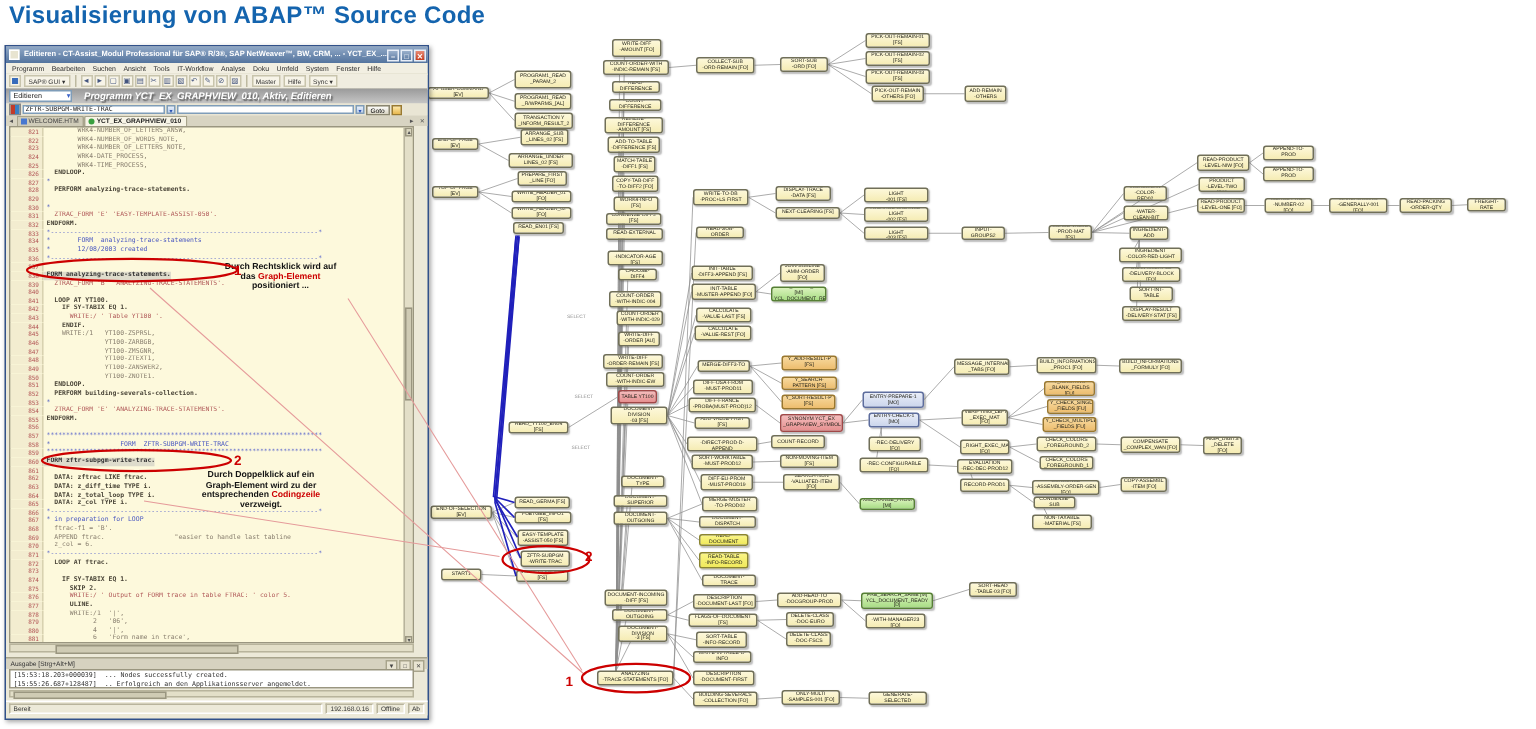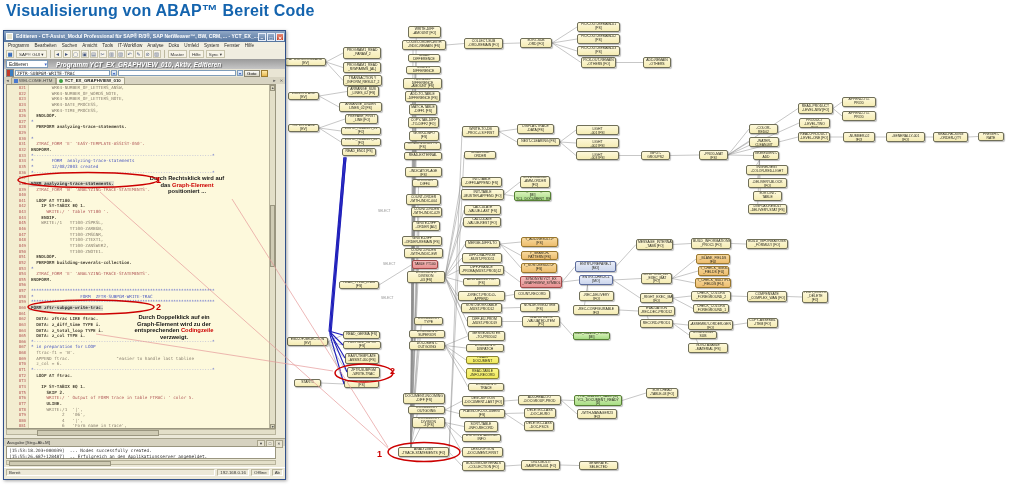--- a/index.html
+++ b/index.html
@@ -120,21 +120,21 @@
          height:7px;line-height:6px;padding:0 2px;box-sizing:border-box;}
   #statusbar .grow{flex:1;}
   
   .ann{position:absolute;font-weight:bold;color:#141414;font-size:5.8px;line-height:6.6px;
        text-align:center;z-index:12;}
   .ann .red{color:#cc0000;}
 </style>
 </head>
 <body>
 
-<div id="page-title">Visualisierung von ABAP™ Bereit Code</div>
+<div id="page-title">Visualisierung von ABAP™ Source Code</div>
 
 <svg id="edges" width="1024" height="486">
     <line x1="326" y1="62" x2="343" y2="53" stroke="#8f8f8f" stroke-width="0.5"></line>
     <line x1="326" y1="62" x2="343" y2="67.5" stroke="#8f8f8f" stroke-width="0.5"></line>
     <line x1="326" y1="62" x2="343" y2="80.5" stroke="#8f8f8f" stroke-width="0.5"></line>
     <line x1="319" y1="96" x2="347" y2="91.5" stroke="#8f8f8f" stroke-width="0.5"></line>
     <line x1="319" y1="96" x2="339" y2="107" stroke="#8f8f8f" stroke-width="0.5"></line>
     <line x1="319" y1="128" x2="345" y2="119" stroke="#8f8f8f" stroke-width="0.5"></line>
     <line x1="319" y1="128" x2="341" y2="131" stroke="#8f8f8f" stroke-width="0.5"></line>
     <line x1="319" y1="128" x2="341" y2="142" stroke="#8f8f8f" stroke-width="0.5"></line>

